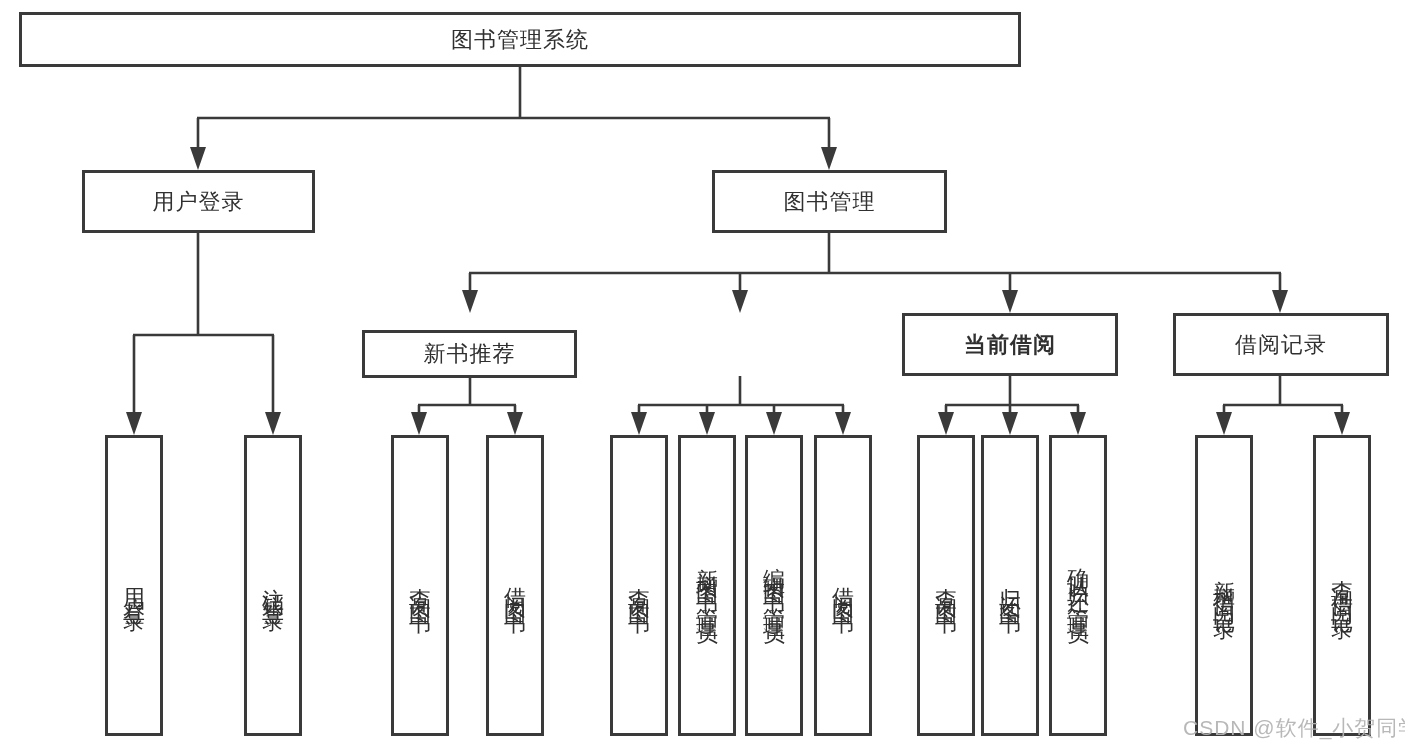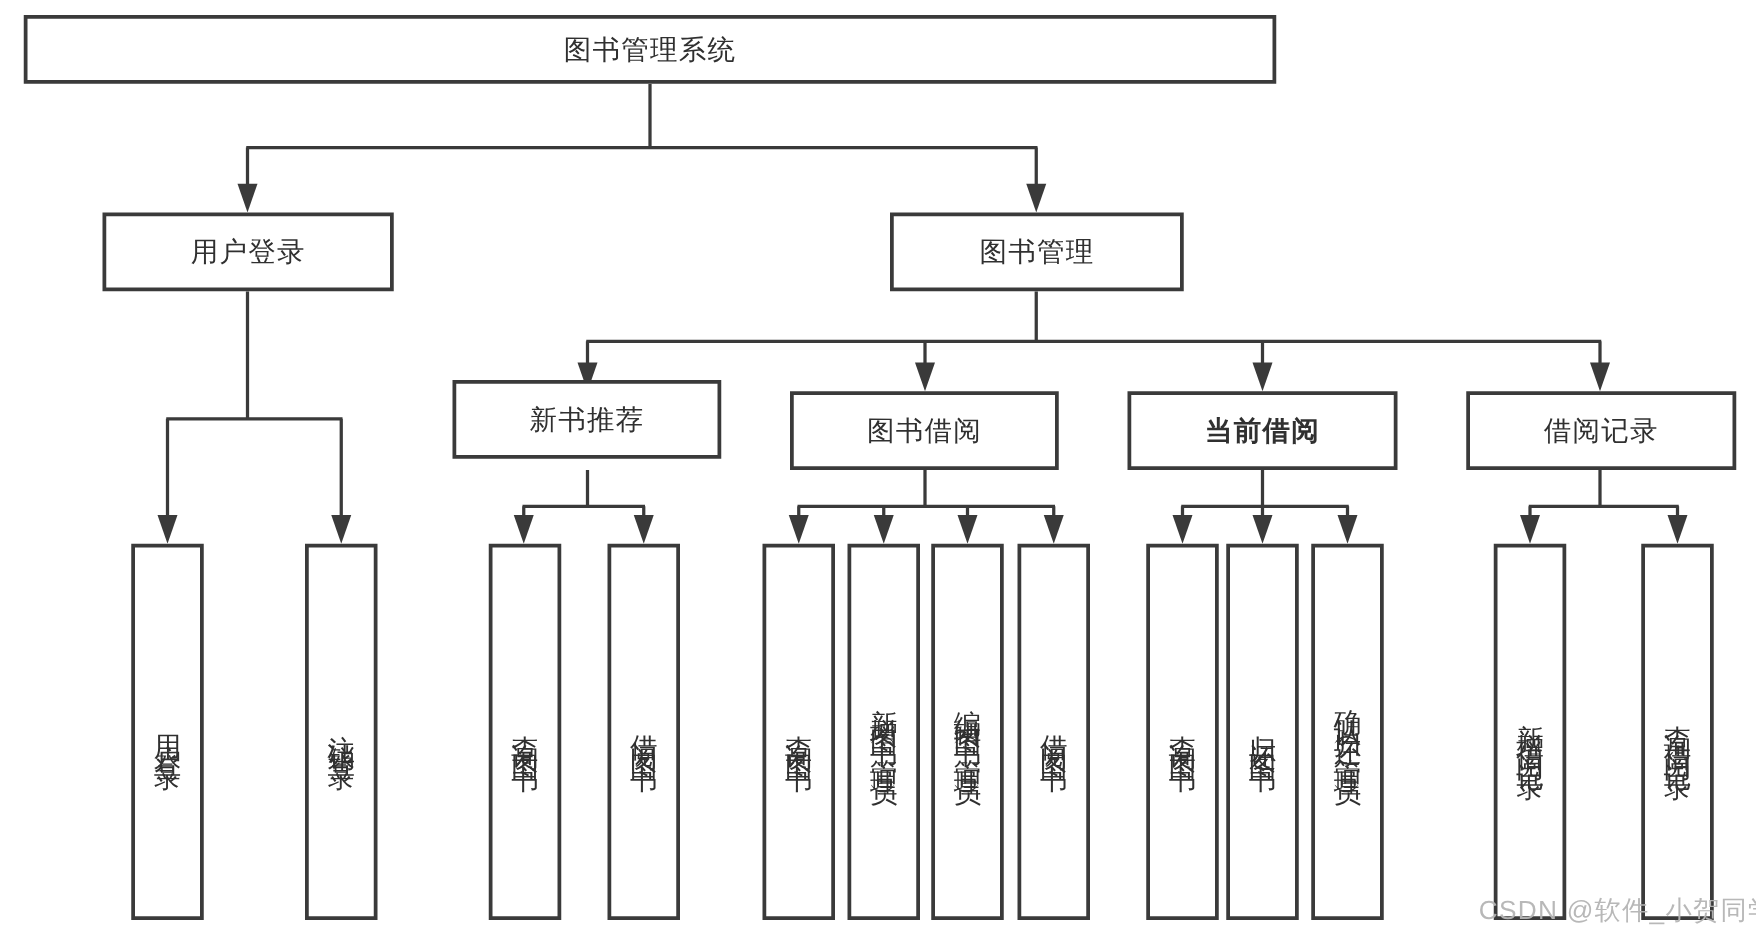--- a/index.html
+++ b/index.html
@@ -57,21 +57,21 @@
     letter-spacing: 8px;
     line-height: 1;
   }
 
   
   .n-root  { left: 19px;  top: 12px;  width: 1002px; height: 55px; }
   
   .n-login { left: 82px;  top: 170px; width: 233px;  height: 63px; }
   .n-mgmt  { left: 712px; top: 170px; width: 235px;  height: 63px; text-align: right; }
   
-  .n-nbr   { left: 362px;  top: 304px; width: 215px; height: 63px; }
+  .n-nbr   { left: 362px;  top: 330px; width: 215px; height: 48px; }
   .n-bb    { left: 632px;  top: 313px; width: 215px; height: 63px; }
   .n-cb    { left: 902px;  top: 313px; width: 216px; height: 63px; font-weight: bold; }
   .n-br    { left: 1173px; top: 313px; width: 216px; height: 63px; }
   
   .l1  { left: 105px;  }
   .l2  { left: 244px;  }
   .l3  { left: 391px;  }
   .l4  { left: 486px;  }
   .l5  { left: 610px;  }
   .l6  { left: 678px;  }
@@ -150,23 +150,20 @@
   <div class="node n-login">
     <span>用户登录</span>
   </div>
   <div class="node n-mgmt">
     <span>图书管理</span>
   </div>
 
   <div class="node n-nbr">
     <span>新书推荐</span>
   </div>
-  <div class="node n-bb">
-    <span>图书借阅</span>
-  </div>
   <div class="node n-cb">
     <span>当前借阅</span>
   </div>
   <div class="node n-br">
     <span>借阅记录</span>
   </div>
 
   <div class="node leaf l1">
     <span class="vtext">用户登录</span>
   </div>

